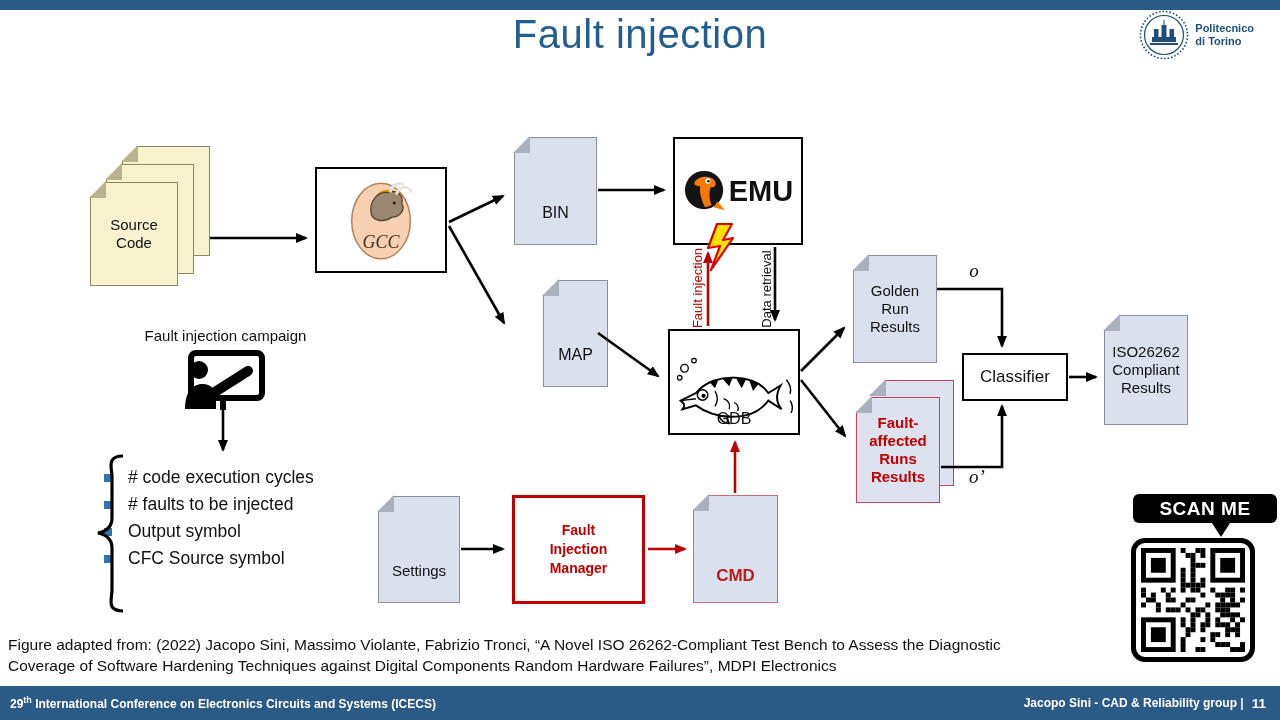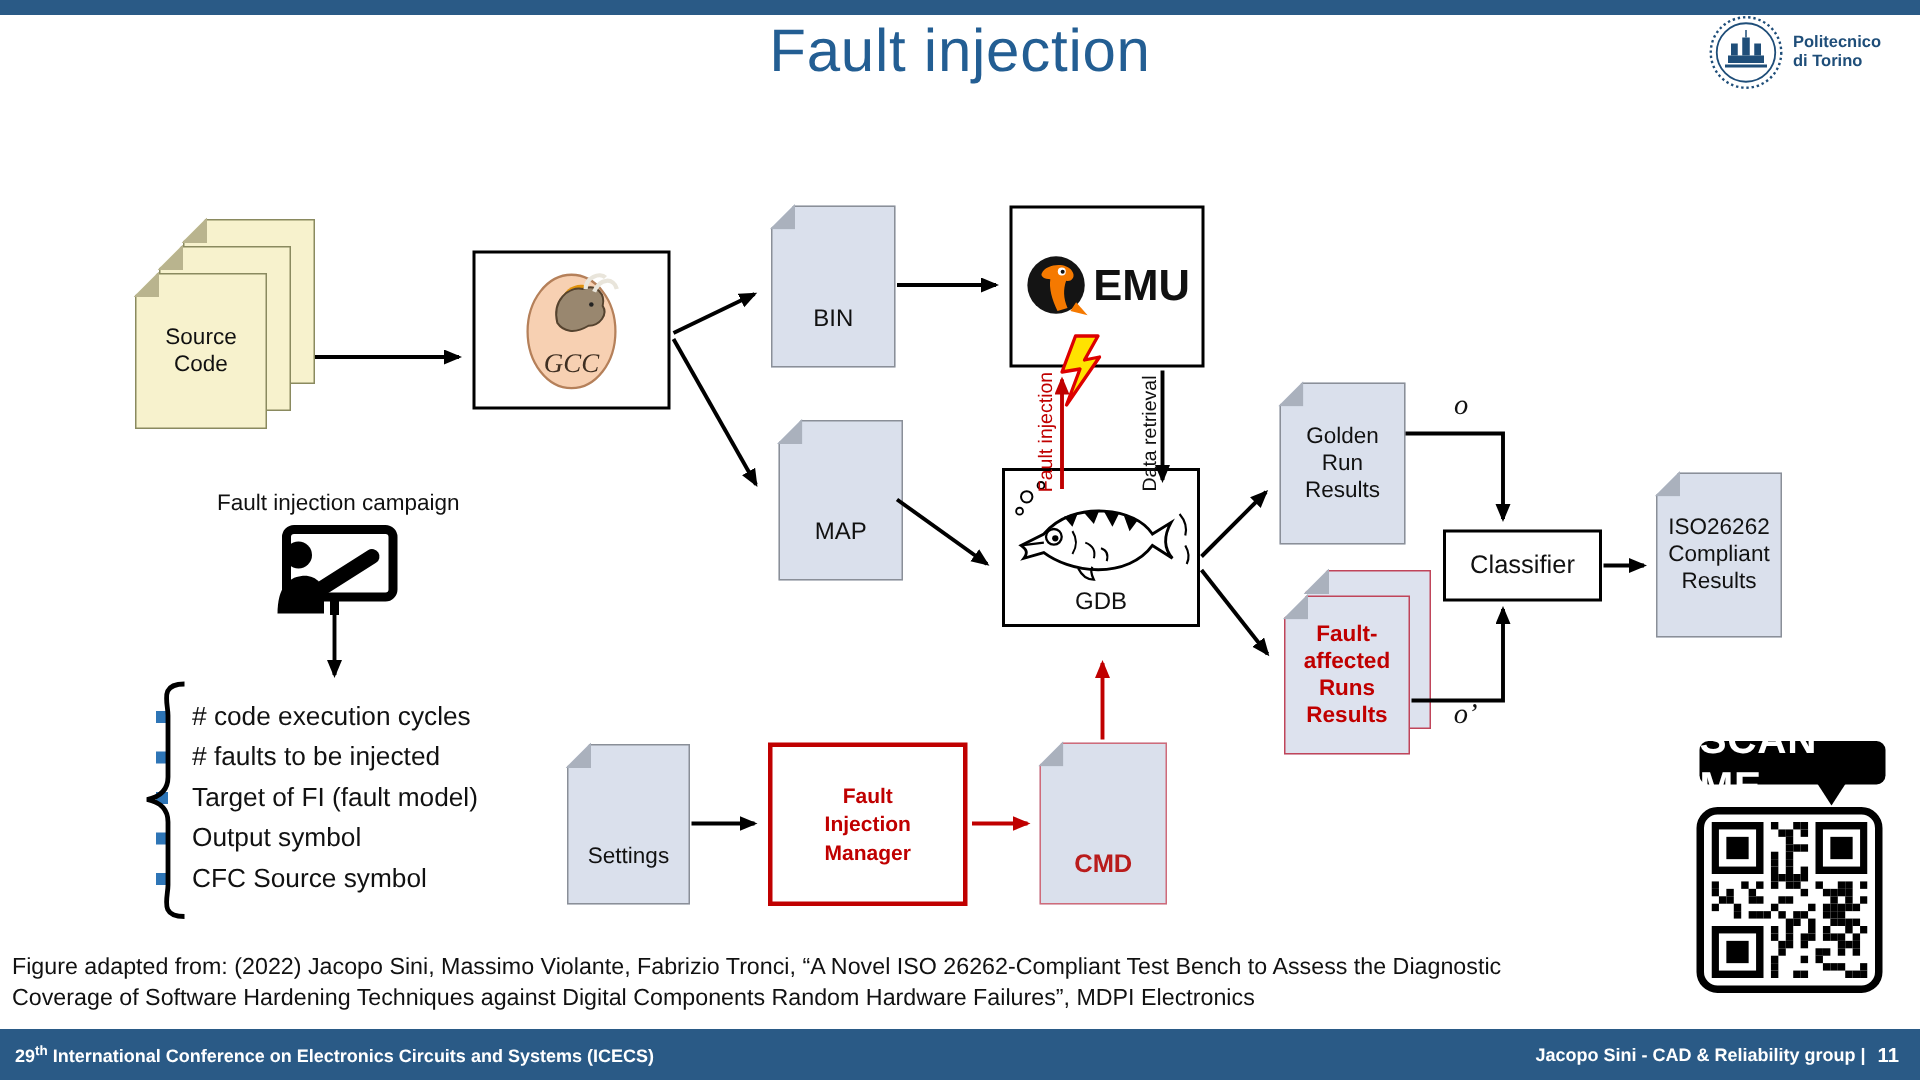--- a/index.html
+++ b/index.html
@@ -34,23 +34,23 @@
   .doc.low2 .lbl{padding-bottom:16px;}
 
   .vlabel{position:absolute;font-size:13px;white-space:nowrap;z-index:6;}
   .olabel{position:absolute;font-style:italic;font-size:19px;z-index:6;font-family:"Liberation Serif",serif;}
 
   .campaign-label{position:absolute;left:118px;top:327px;width:215px;text-align:center;font-size:15px;}
   .bullets{position:absolute;left:104px;top:464px;}
   .bullet-row{display:flex;align-items:center;height:27px;font-size:17.5px;}
   .bullet-sq{width:8px;height:8px;background:#2e75b6;margin-right:16px;flex:0 0 auto;}
 
-  .scanme{position:absolute;left:1133px;top:494px;width:124px;height:29px;background:#000;
+  .scanme{position:absolute;left:1133px;top:494px;width:144px;height:29px;background:#000;
           color:#fff;border-radius:6px;display:flex;align-items:center;justify-content:center;
-          font-size:27px;font-weight:bold;letter-spacing:0.5px;}
+          font-size:19px;font-weight:bold;letter-spacing:0.5px;}
   .scanme-tip{position:absolute;left:1210px;top:520px;width:0;height:0;
           border-left:11px solid transparent;border-right:11px solid transparent;
           border-top:17px solid #000;}
   .qrbox{position:absolute;left:1131px;top:538px;width:124px;height:124px;background:#fff;
          border:5px solid #000;border-radius:14px;box-sizing:border-box;padding:5px;}
 
   .caption{position:absolute;left:8px;font-size:15.5px;color:#111;white-space:nowrap;}
   .footer{position:absolute;left:0;top:686px;width:1280px;height:34px;background:#2a5a86;
           color:#fff;display:flex;align-items:center;font-size:12px;font-weight:bold;}
   .footer .left{padding-left:10px;}
@@ -107,39 +107,39 @@
       <path d="M46,16 C46,8 56,4 60,8" fill="none" stroke="#e9e5db" stroke-width="3"></path>
       <circle cx="50" cy="27" r="1.6" fill="#222"></circle>
       <text x="36" y="75" text-anchor="middle" font-family="Liberation Serif,serif" font-style="italic" font-size="19" fill="#3f2f22">GCC</text>
     </svg>
   </div>
 
   <div class="doc blue low" style="left:514px;top:137px;width:83px;height:108px;font-size:16px;">
     <span class="fold"></span>
       <span class="lbl">BIN</span>
   </div>
-  <div class="doc blue low" style="left:519px;top:280px;width:83px;height:107px;font-size:16px;">
+  <div class="doc blue low" style="left:543px;top:280px;width:65px;height:107px;font-size:16px;">
     <span class="fold"></span>
       <span class="lbl">MAP</span>
   </div>
 
   <div class="box" style="left:673px;top:137px;width:130px;height:108px;">
     <div class="qemu-inner">
       <svg width="44" height="46" viewBox="0 0 46 46">
         <circle cx="22" cy="22" r="20" fill="#141414"></circle>
         <path d="M36,34 L44,43 L32,40 Z" fill="#f57900"></path>
         <path d="M12,14 C15,7 29,6 33,12 C36,16 33,20 29,19 C27,25 27,31 30,38 L23,40 C19,32 17,24 18,18 C14,18 11,16 12,14 Z" fill="#f57900"></path>
         <circle cx="26" cy="12.5" r="2.8" fill="#fff"></circle>
         <circle cx="26.6" cy="12.8" r="1.4" fill="#111"></circle>
       </svg>
       <span class="qemu-text">EMU</span>
     </div>
   </div>
 
-  <div class="box" style="left:668px;top:312px;width:132px;height:106px;align-items:flex-start;">
+  <div class="box" style="left:668px;top:329px;width:132px;height:106px;align-items:flex-end;">
     <svg width="128" height="80" viewBox="0 0 132 84" style="margin-top:2px;">
       <circle cx="14" cy="16" r="4" fill="none" stroke="#000" stroke-width="1.4"></circle>
       <circle cx="24" cy="8" r="2.4" fill="none" stroke="#000" stroke-width="1.3"></circle>
       <circle cx="9" cy="26" r="2.4" fill="none" stroke="#000" stroke-width="1.3"></circle>
       <path d="M10,50 L26,42 C36,30 52,25 68,26 C84,27 96,33 102,42 L115,34 C110,43 110,52 116,59 L102,50 C94,61 80,67 64,67 C48,67 34,61 26,55 L12,59 C15,55 14,53 10,50 Z" fill="#fff" stroke="#000" stroke-width="2"></path>
       <path d="M10,50 L26,48" stroke="#000" stroke-width="1.5" fill="none"></path>
       <path d="M40,30 l10,-3 l-4,10 z" fill="#000"></path>
       <path d="M54,27 l11,-2 l-4,10 z" fill="#000"></path>
       <path d="M68,26 l11,1 l-5,10 z" fill="#000"></path>
       <path d="M82,29 l10,3 l-6,8 z" fill="#000"></path>
@@ -196,24 +196,20 @@
 
   <div class="campaign-label">Fault injection campaign</div>
   <div class="bullets">
     <div class="bullet-row">
         <span class="bullet-sq"></span>
         <span># code execution cycles</span>
       </div>
     <div class="bullet-row">
         <span class="bullet-sq"></span>
         <span># faults to be injected</span>
-      </div>
-    <div class="bullet-row">
-        <span class="bullet-sq"></span>
-        <span>Target of FI (fault model)</span>
       </div>
     <div class="bullet-row">
         <span class="bullet-sq"></span>
         <span>Output symbol</span>
       </div>
     <div class="bullet-row">
         <span class="bullet-sq"></span>
         <span>CFC Source symbol</span>
       </div>
   </div>

